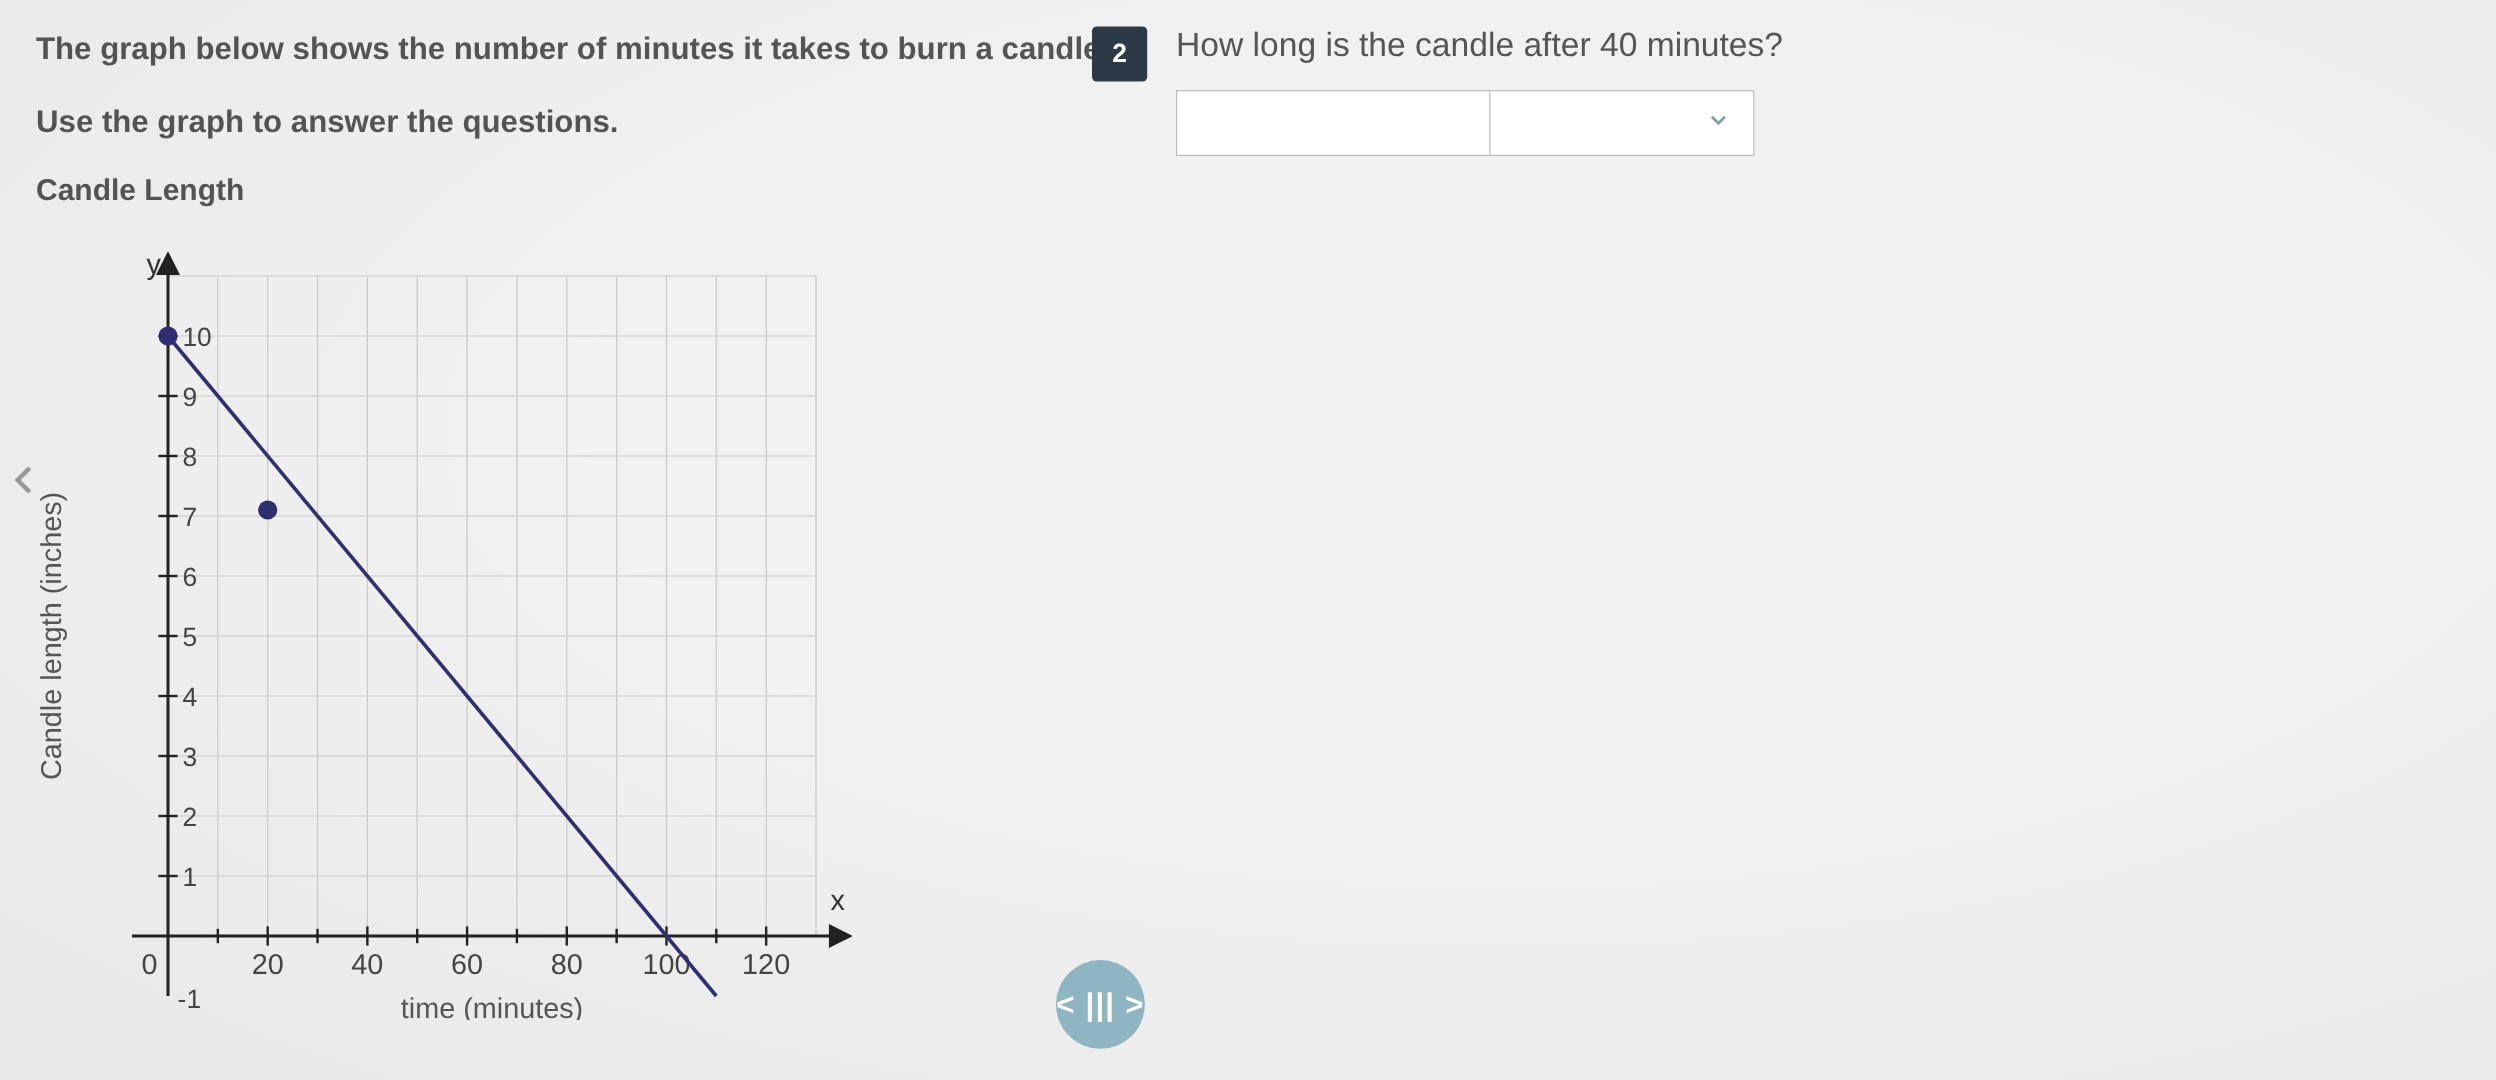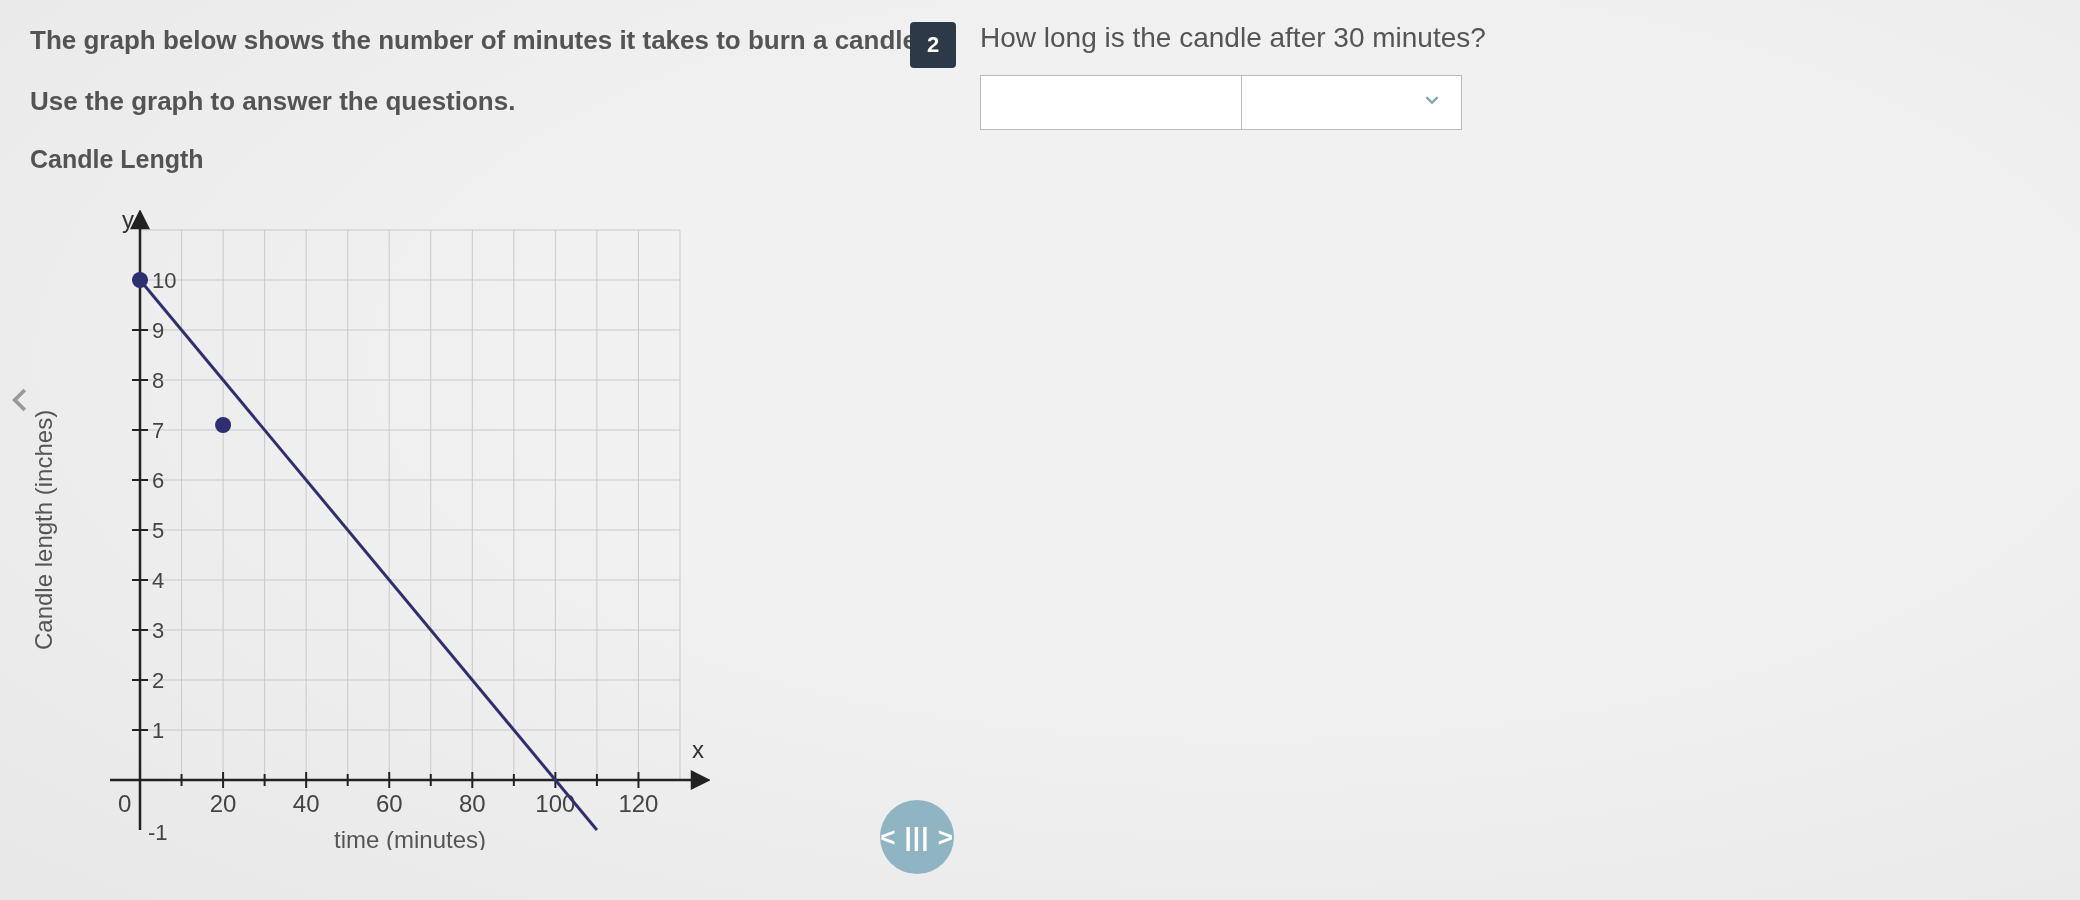--- a/index.html
+++ b/index.html
@@ -74,21 +74,21 @@
 </head>
 <body>
 
 <div class="vignette"></div>
 
 <div class="intro-text">The graph below shows the number of minutes it takes to burn a candle.</div>
 <div class="sub-text">Use the graph to answer the questions.</div>
 <div class="chart-title">Candle Length</div>
 
 <div class="badge">2</div>
-<div class="question">How long is the candle after 30 minutes?</div>
+<div class="question">How long is the candle after 40 minutes?</div>
 
 <div class="answer-row">
   <input class="answer-input" value="" style="">
   <div class="answer-select">
     <span></span>
     <span style="color:#7aa0b0;">
       <svg width="22" height="22" viewBox="0 0 24 24" fill="none" stroke="#7aa0b0" stroke-width="2.5">
           <polyline points="6 9 12 15 18 9"></polyline>
         </svg>
     </span>

